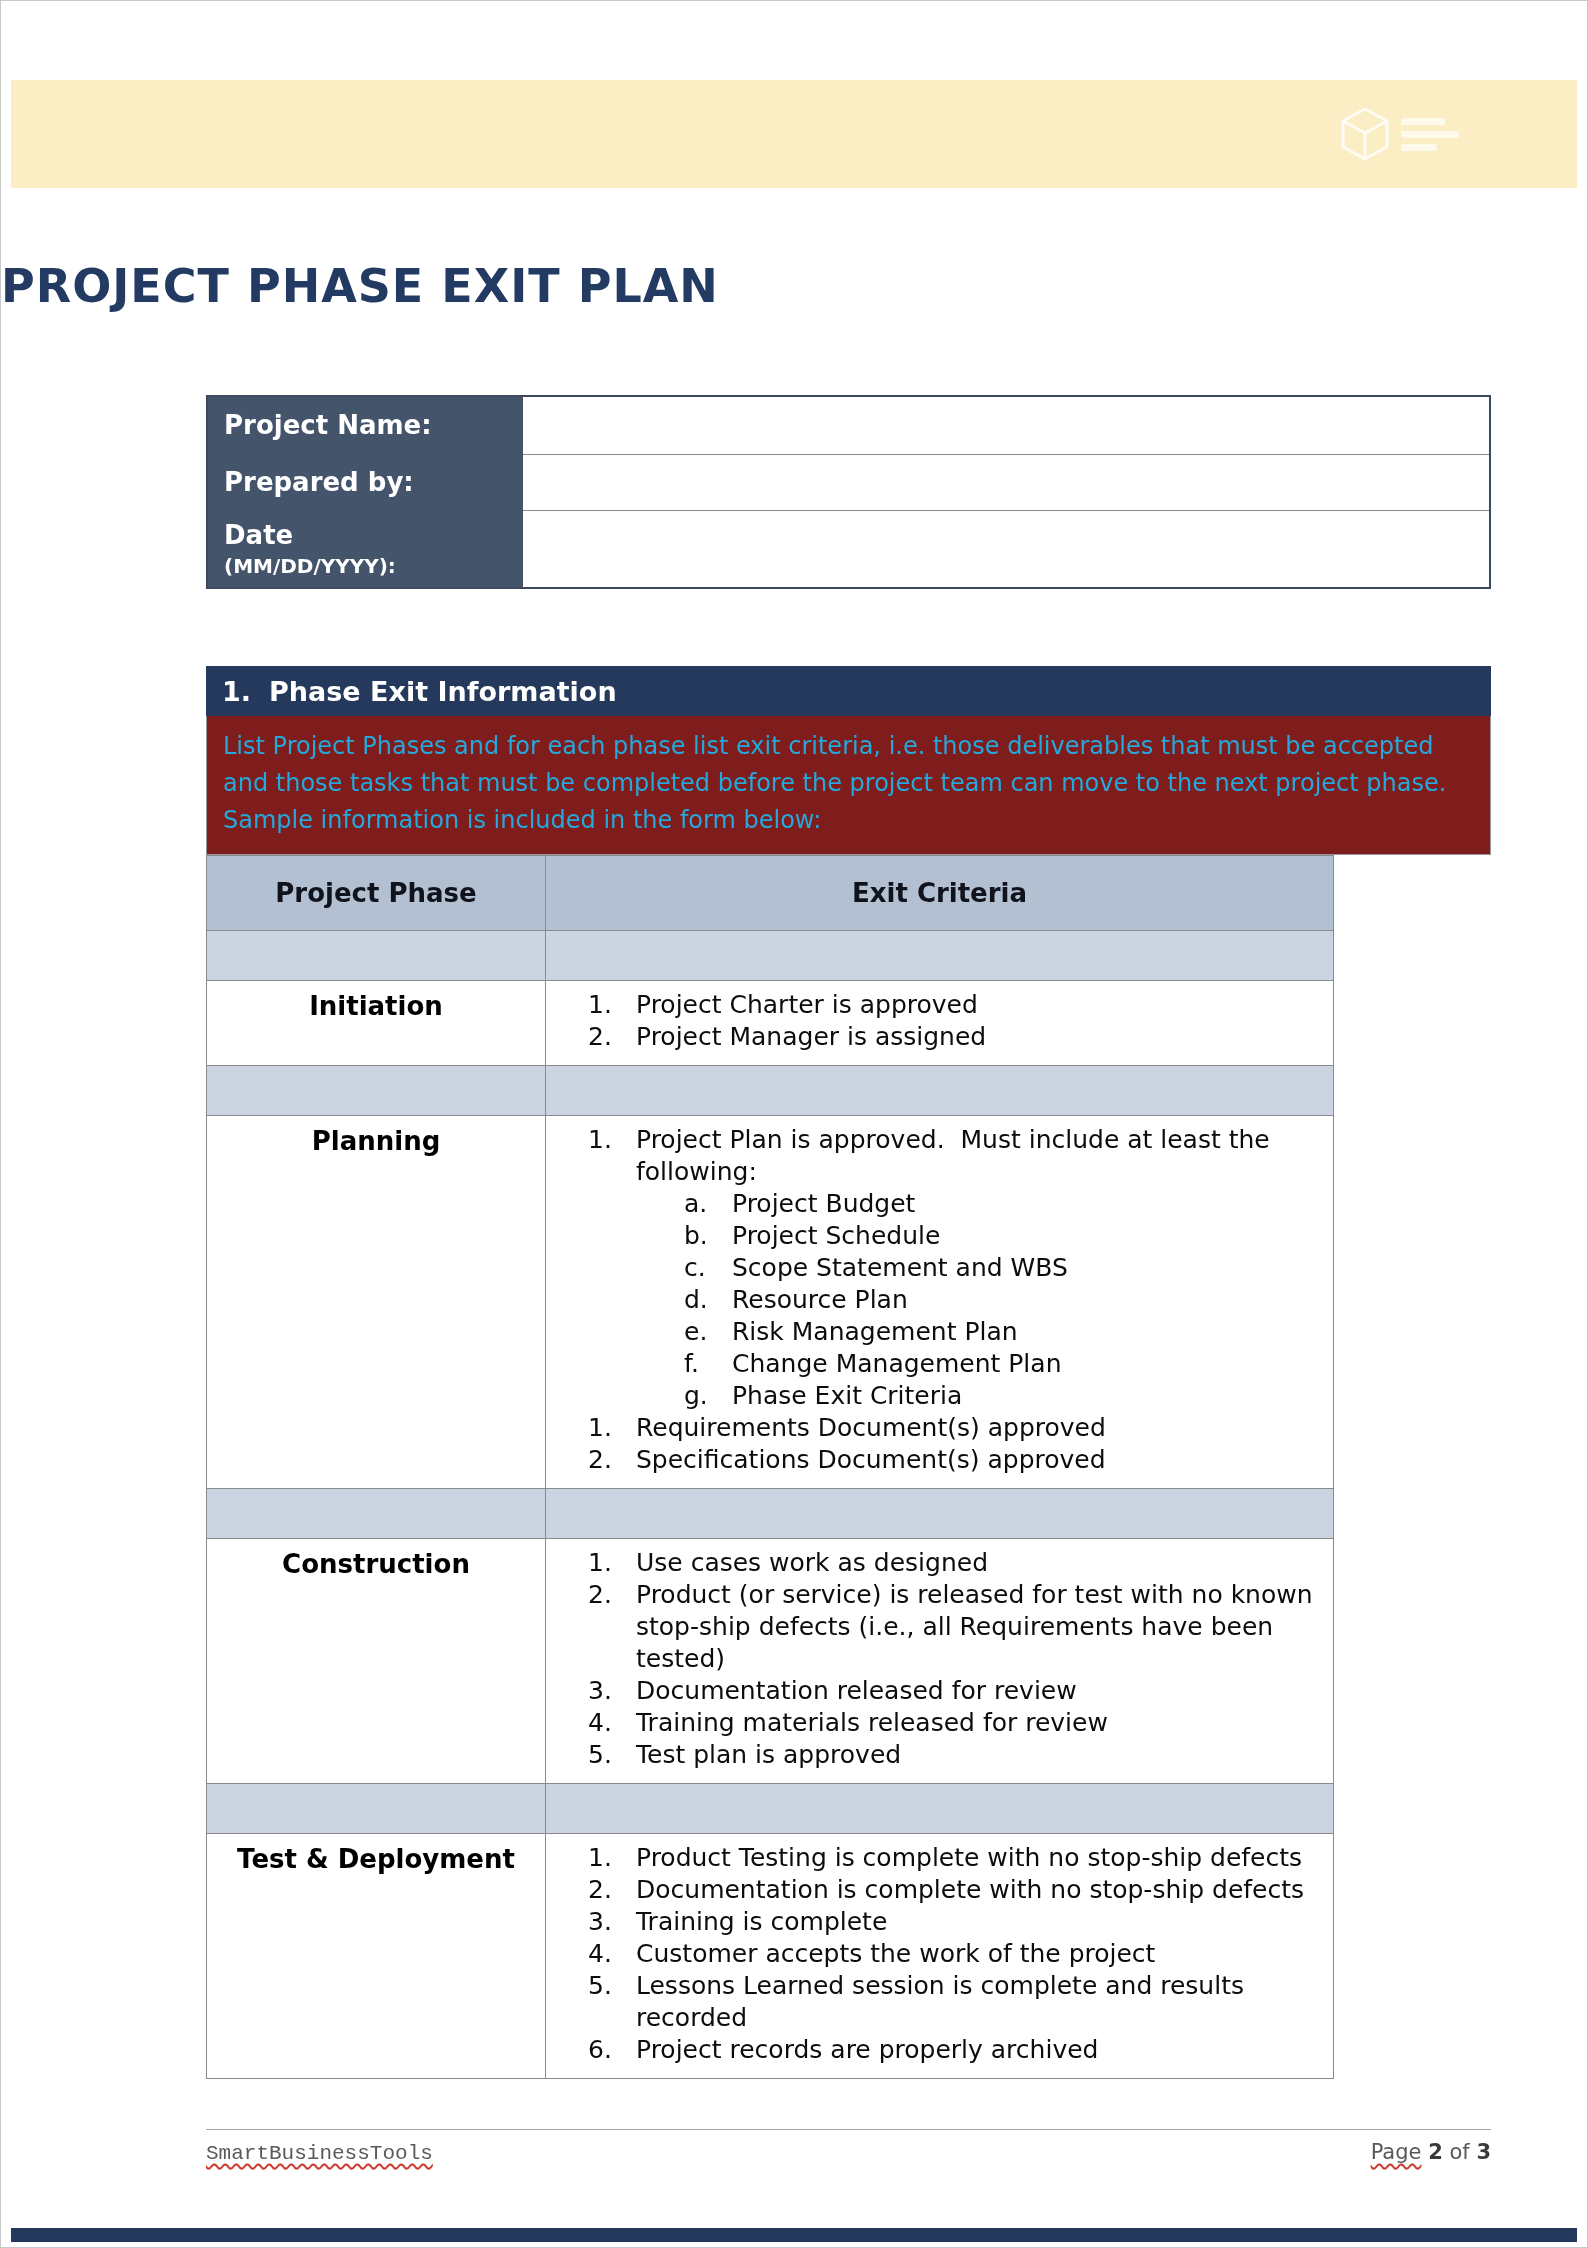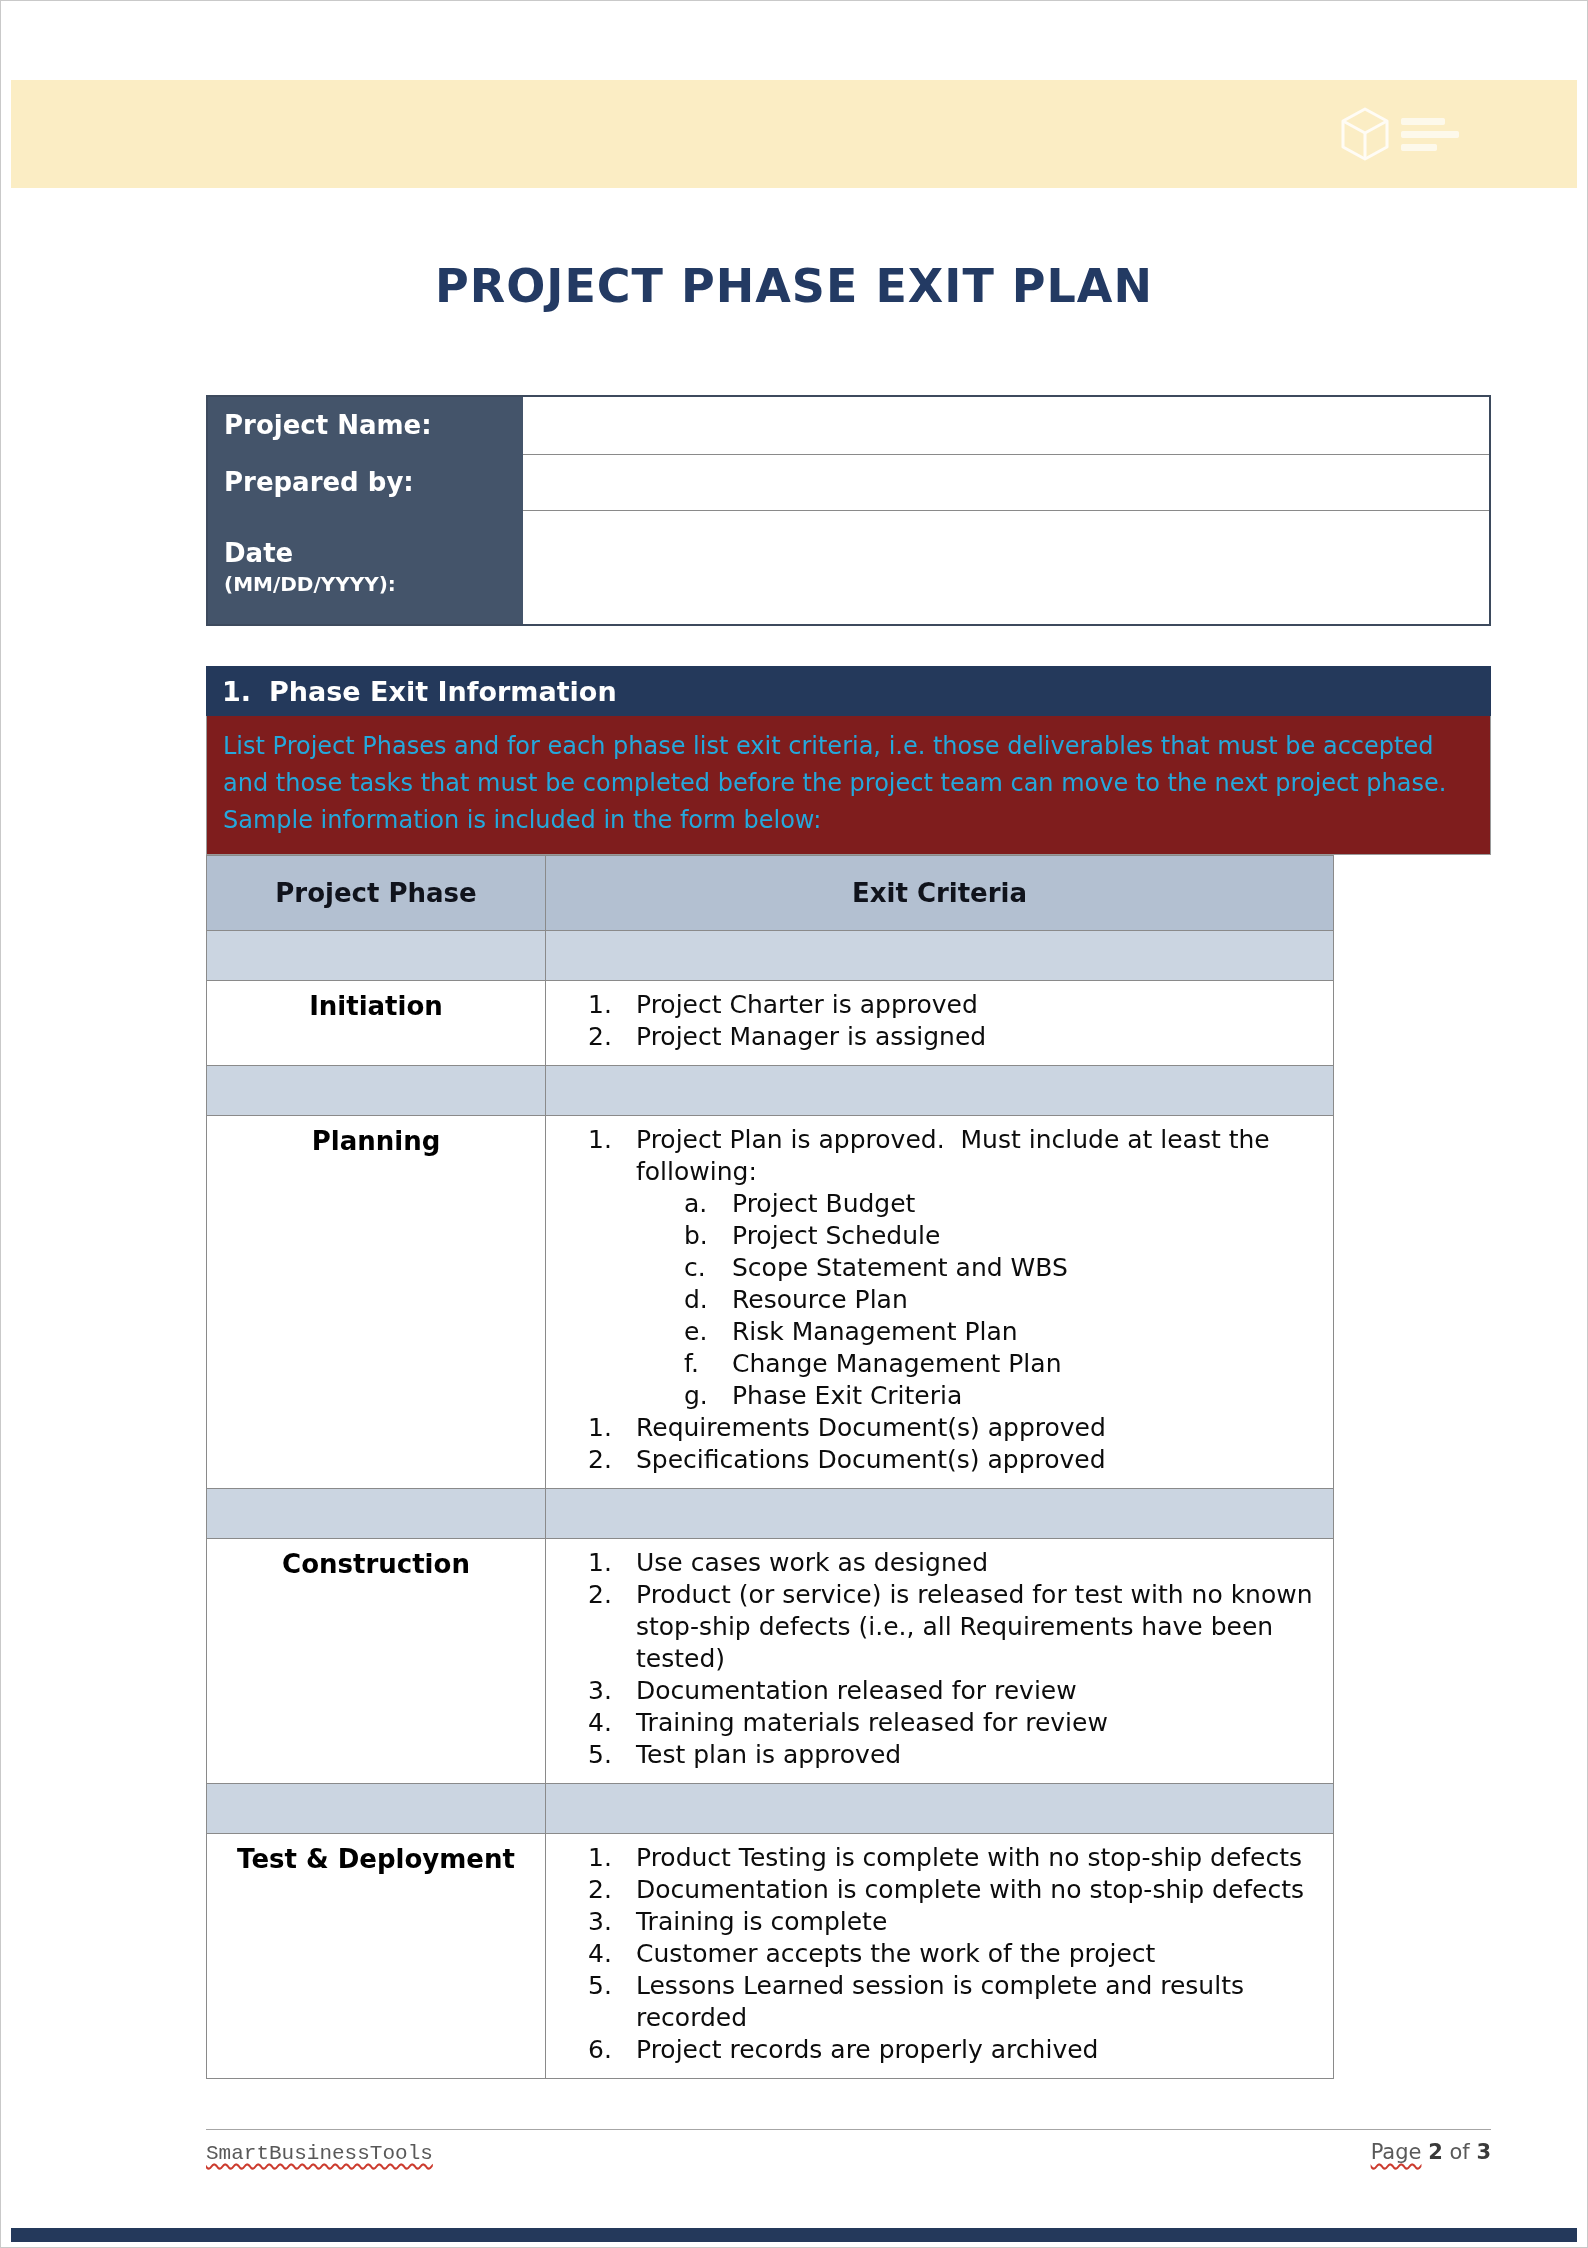--- a/index.html
+++ b/index.html
@@ -22,21 +22,21 @@
     display:flex;align-items:center;gap:10px;opacity:.9;
   }
   .logo-textlines{display:flex;flex-direction:column;gap:6px;}
   .logo-textlines span{display:block;height:7px;background:#ffffff;opacity:.75;border-radius:2px;}
   .logo-textlines span:nth-child(1){width:44px;}
   .logo-textlines span:nth-child(2){width:58px;}
   .logo-textlines span:nth-child(3){width:36px;}
   
   .title{
     position:absolute;top:258px;left:0;right:0;
-    text-align:center;
+    text-align:left;
     font-size:46px;font-weight:bold;color:#233A63;letter-spacing:1px;
     margin:0;
   }
   
   .info-table{
     position:absolute;top:394px;left:205px;
     width:1285px;border-collapse:collapse;
     border:2px solid #3d4a5d;
   }
   .info-table td{box-sizing:border-box;margin-top:27px;}
@@ -44,21 +44,21 @@
     width:315px;background:#44546A;color:#ffffff;
     font-weight:bold;font-size:26px;
     padding:6px 10px 6px 16px;vertical-align:middle;
     border:1px solid #44546A;
   }
   .info-sub{font-size:20px;font-weight:bold;margin-top:4px;}
   .info-value{
     background:#ffffff;border:1px solid #8a8a8a;
     font-size:25px;color:#222;padding:4px 10px;vertical-align:middle;
   }
-  .row-h1{height:58px;} .row-h2{height:56px;} .row-h3{height:115px;}
+  .row-h1{height:58px;} .row-h2{height:56px;} .row-h3{height:78px;}
   
   .section-header{
     position:absolute;top:665px;left:205px;width:1285px;box-sizing:border-box;
     background:#24395B;color:#ffffff;font-weight:bold;font-size:27px;
     padding:9px 16px;height:50px;display:flex;align-items:center;
   }
   .section-header .sec-num{margin-right:18px;}
   .section-desc{
     position:absolute;top:715px;left:205px;width:1285px;box-sizing:border-box;
     background:#7f1d1d;border:1px solid #999999;border-top:none;

